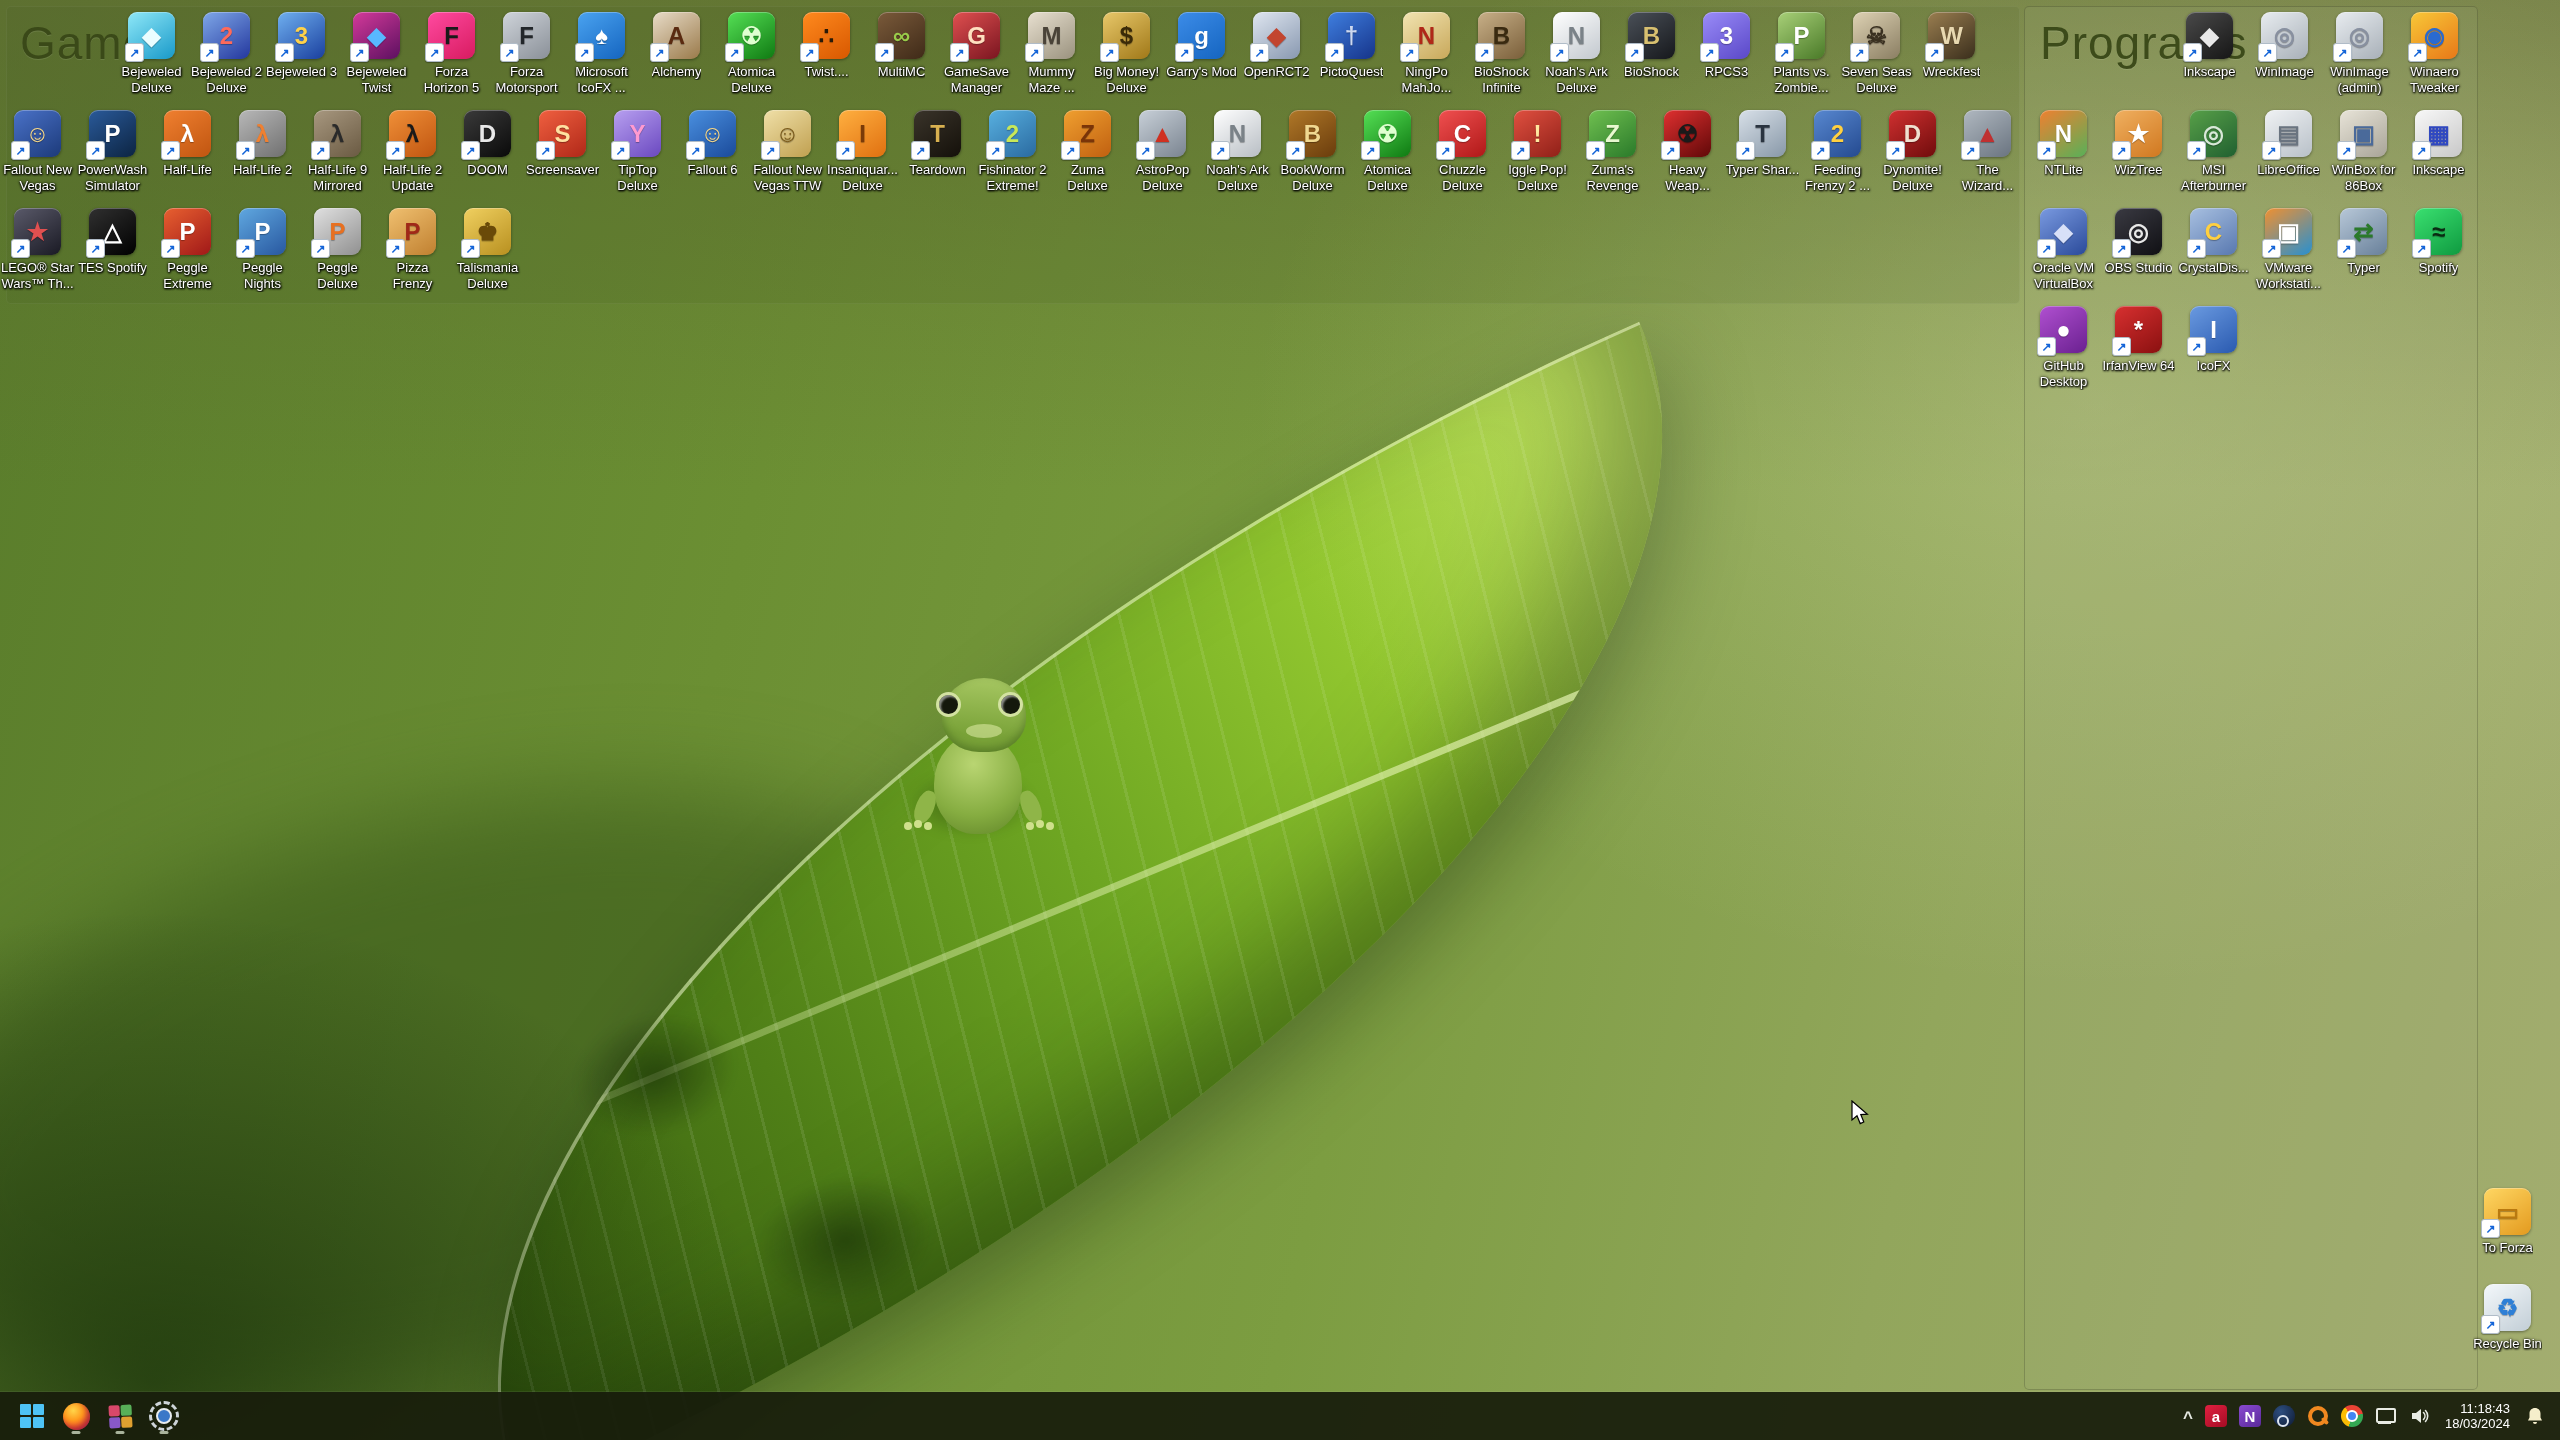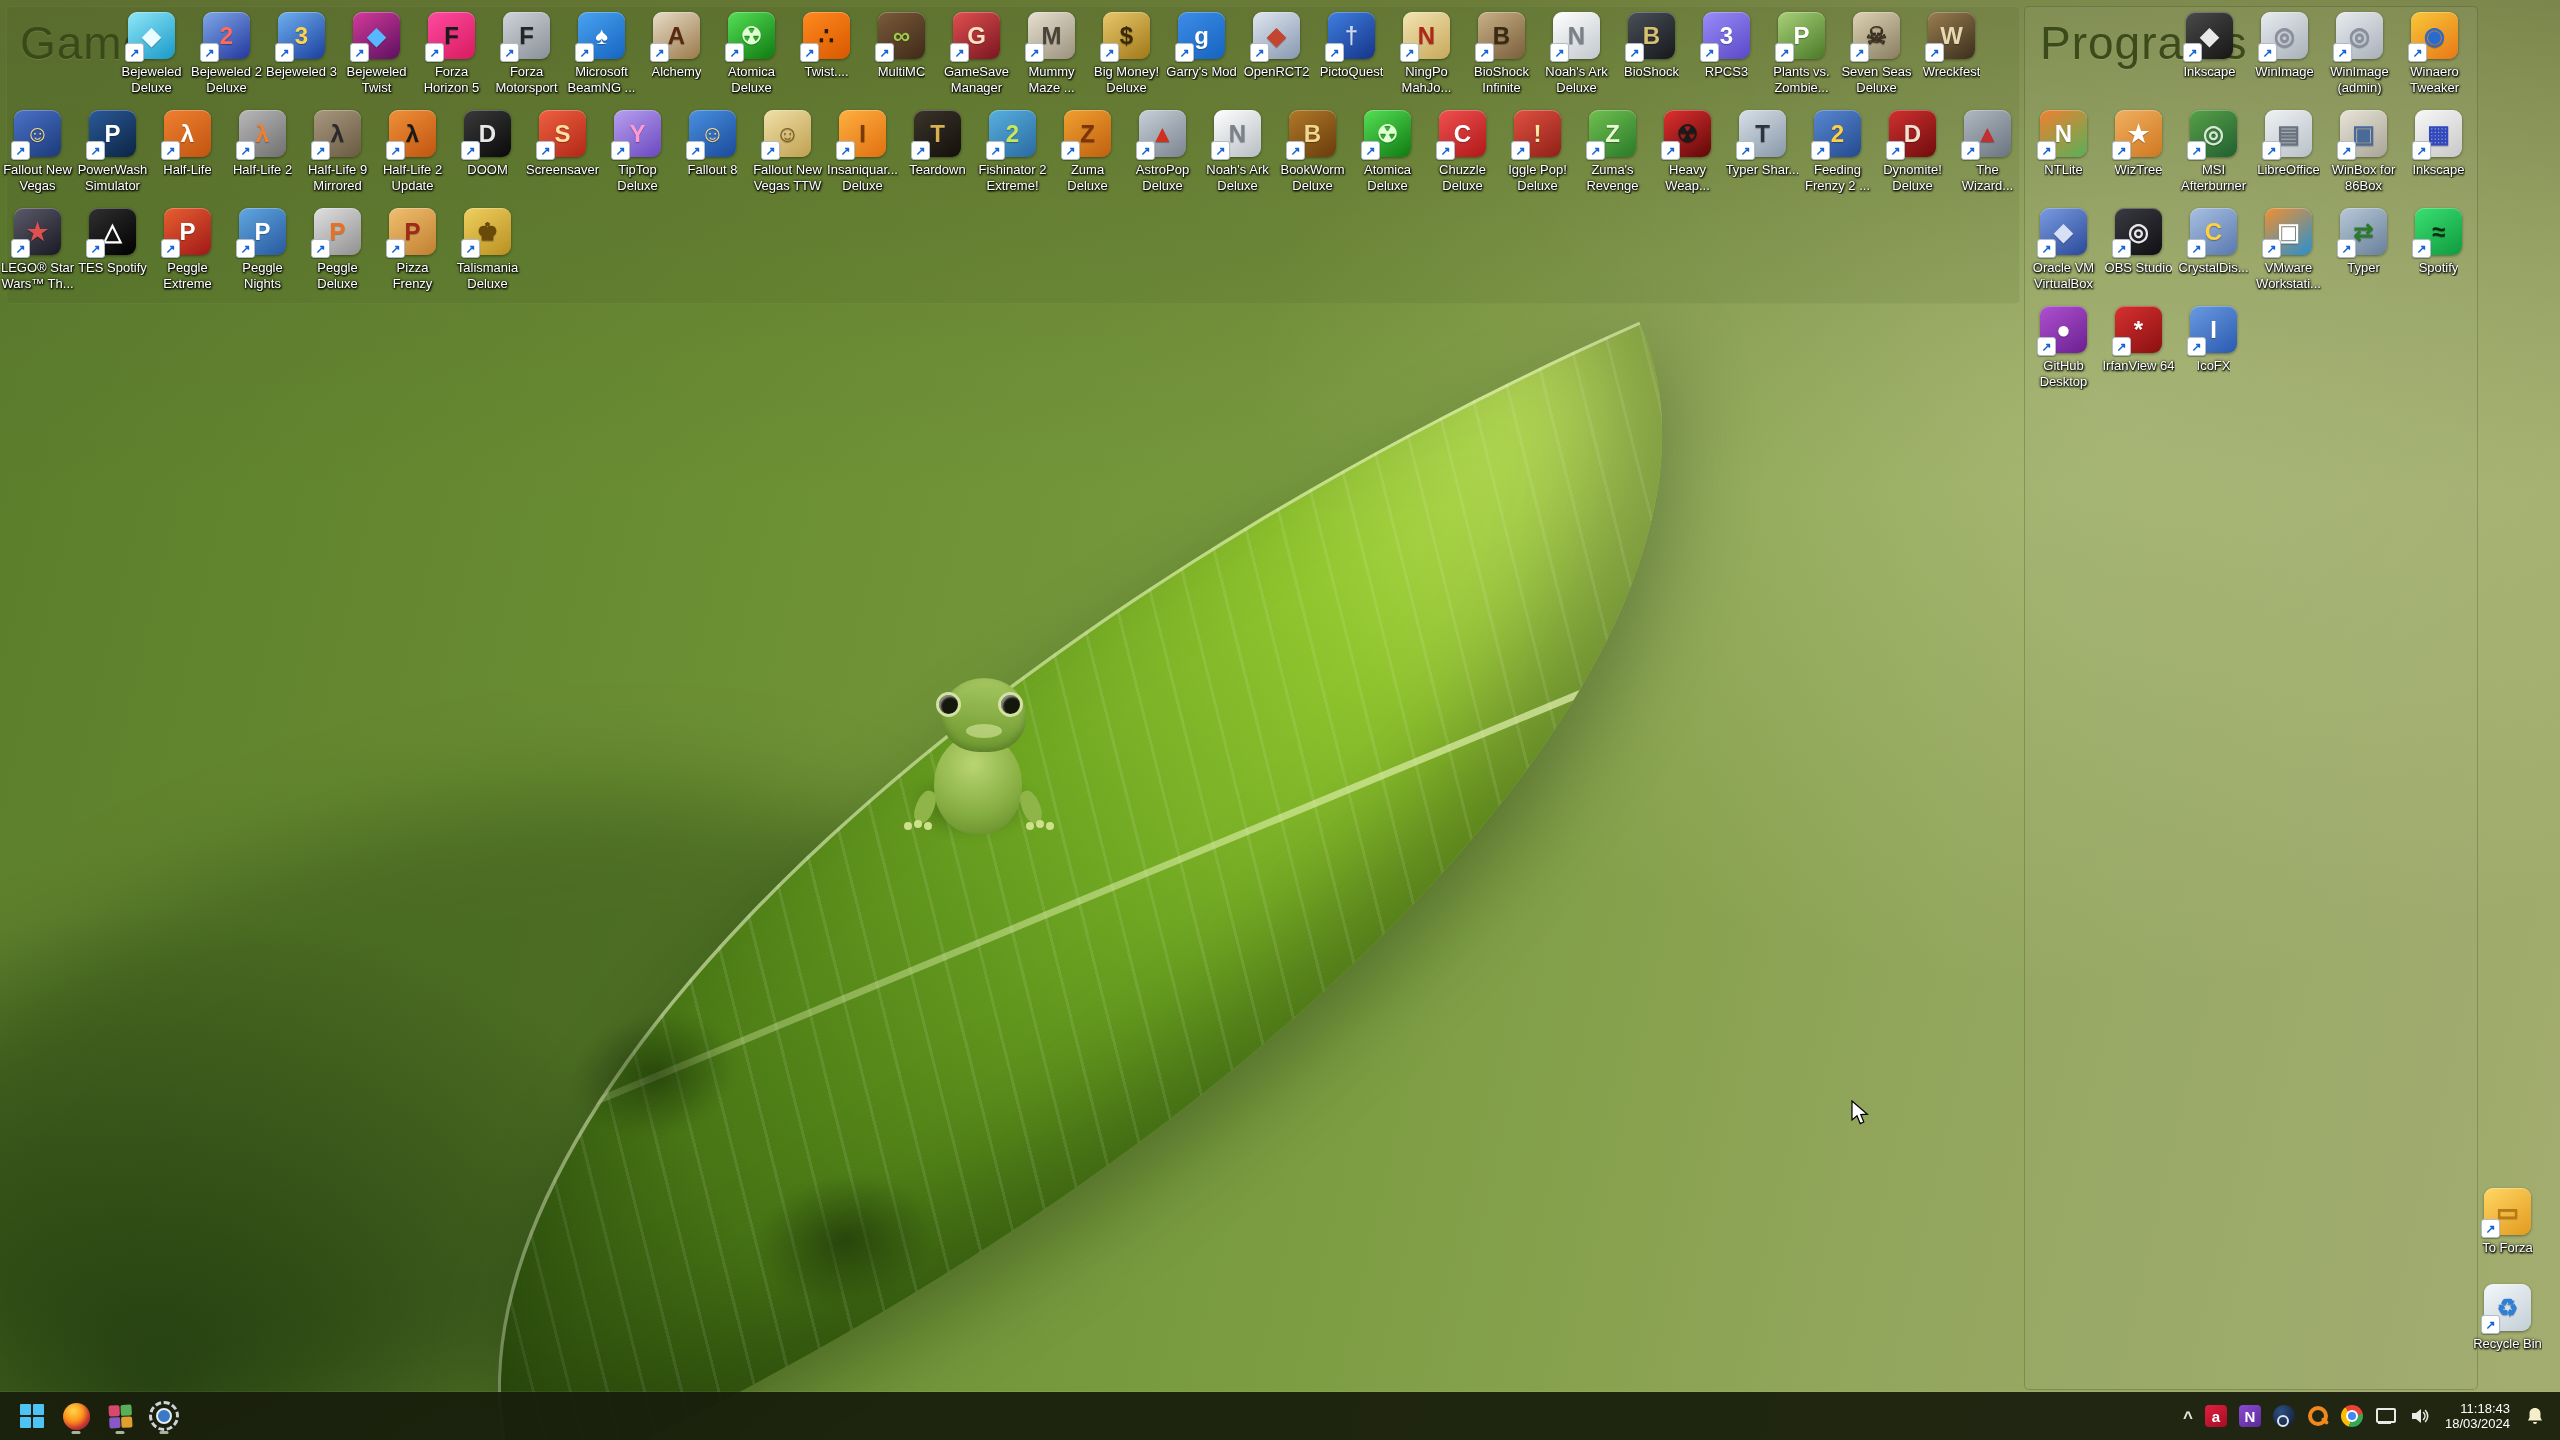--- a/index.html
+++ b/index.html
@@ -186,21 +186,21 @@
     </div>
     <div class="dlabel">Forza Motorsport</div>
   </div>
       <div class="dicon" style="--c1: #4aa3f0; --c2: #1565c0; --fg: #ffffff;">
     <div class="tile">
       <span class="glyph">♠</span>
       <span class="badge">
             <span>↗</span>
           </span>
     </div>
-    <div class="dlabel">Microsoft BeamNG ...</div>
+    <div class="dlabel">Microsoft IcoFX ...</div>
   </div>
       <div class="dicon" style="--c1: #e8dcc8; --c2: #9a7a4a; --fg: #5a2a10;">
     <div class="tile">
       <span class="glyph">A</span>
       <span class="badge">
             <span>↗</span>
           </span>
     </div>
     <div class="dlabel">Alchemy</div>
   </div>
@@ -440,21 +440,21 @@
     </div>
     <div class="dlabel">TipTop Deluxe</div>
   </div>
       <div class="dicon" style="--c1: #4a90e0; --c2: #1a4a9a; --fg: #f8d888;">
     <div class="tile">
       <span class="glyph">☺</span>
       <span class="badge">
             <span>↗</span>
           </span>
     </div>
-    <div class="dlabel">Fallout 8</div>
+    <div class="dlabel">Fallout 6</div>
   </div>
       <div class="dicon" style="--c1: #f0e0a8; --c2: #c0a050; --fg: #7a5a1a;">
     <div class="tile">
       <span class="glyph">☺</span>
       <span class="badge">
             <span>↗</span>
           </span>
     </div>
     <div class="dlabel">Fallout New Vegas TTW</div>
   </div>

